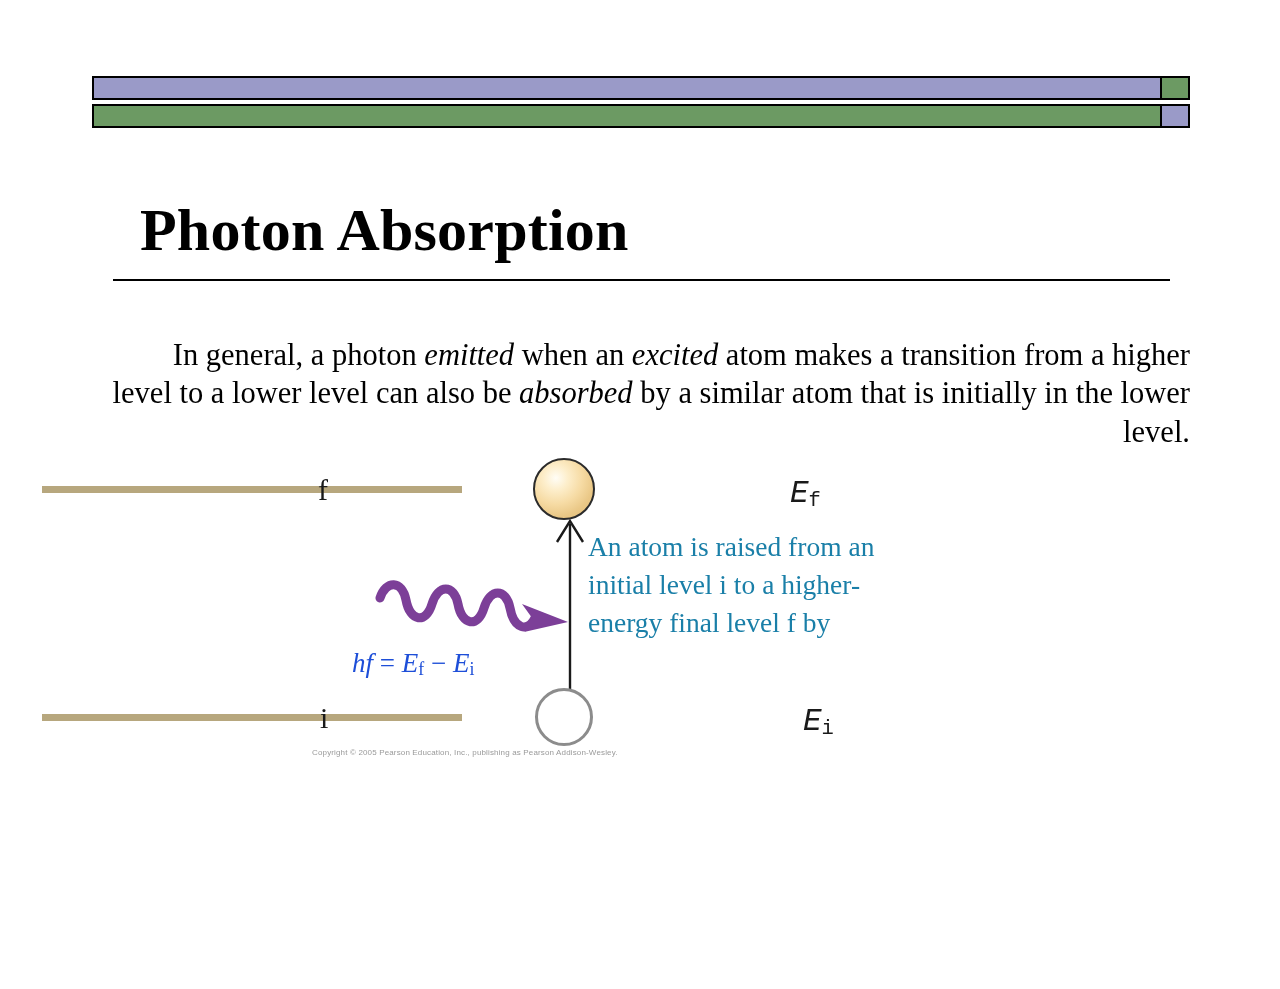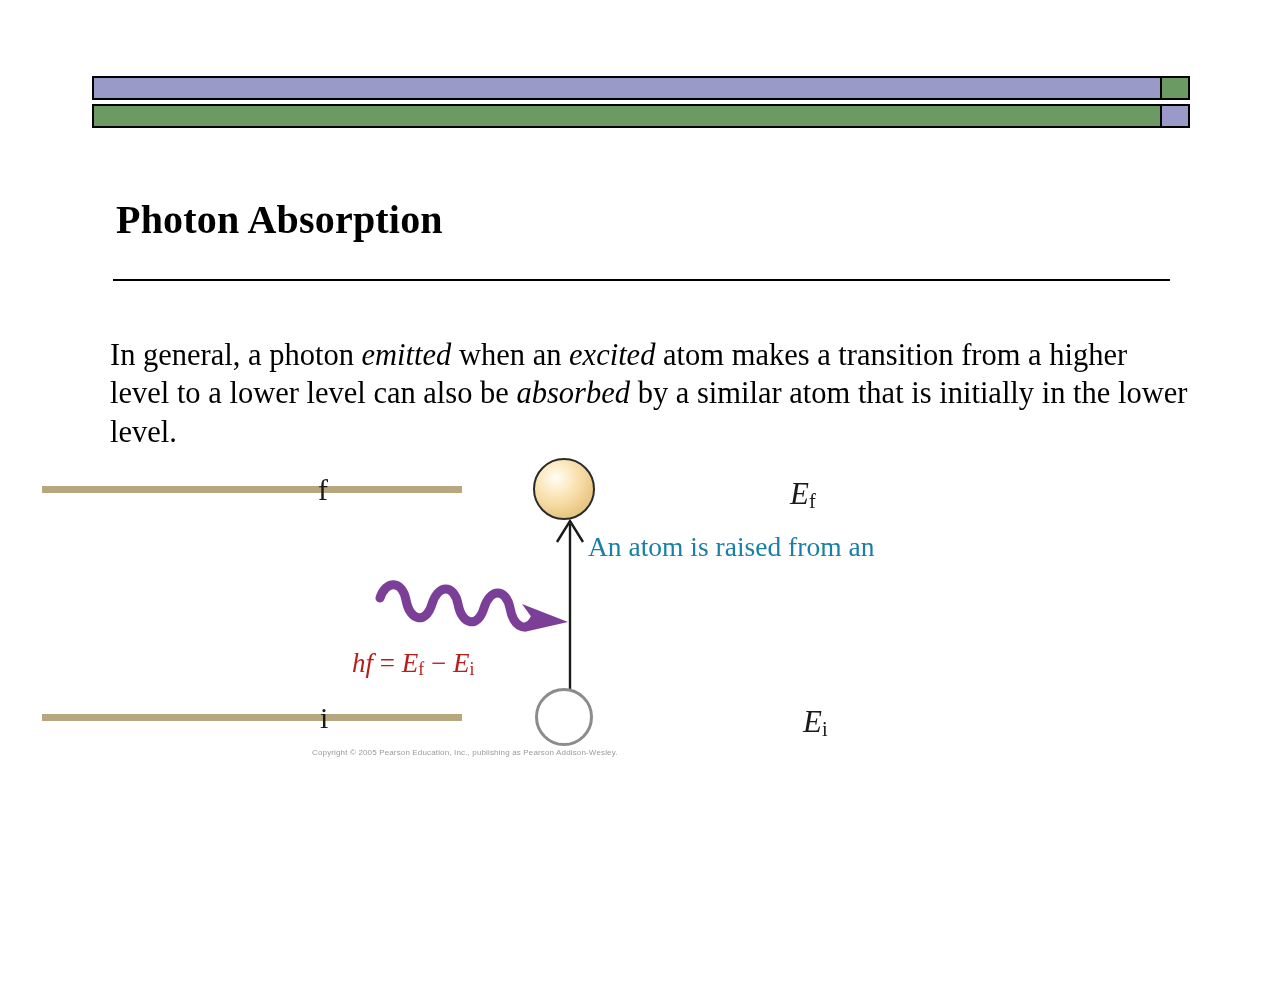--- a/index.html
+++ b/index.html
@@ -39,23 +39,23 @@
     box-sizing: border-box;
   }
   .bar-seg.long  { width: 1080px; }
   .bar-seg.short { width: 30px; margin-left: -2px; }
   .seg-purple { background: #9a9ac8; }
   .seg-green  { background: #6c9a63; }
 
   
   #slide-title {
     position: absolute;
-    left: 116px;
+    left: 140px;
     top: 186px;
-    font-size: 40px;
+    font-size: 60px;
     line-height: 1.05;
     letter-spacing: 0.2px;
     white-space: nowrap;
     margin-top: 13px;
   }
   #title-rule {
     position: absolute;
     left: 113px;
     top: 279px;
     width: 1057px;
@@ -64,21 +64,21 @@
   }
 
   
   #body-paragraph {
     position: absolute;
     left: 110px;
     top: 305px;
     width: 1080px;
     font-size: 30.5px;
     line-height: 38.5px;
-    text-align: left;
+    text-align: right;
   }
   #body-paragraph i { font-style: italic; }
 
   .level-line {
     position: absolute;
     height: 7px;
     background: #b5a островки;
   }
   .level-line {
     background: #b7a77e;
@@ -92,20 +92,21 @@
     line-height: 1;
     color: #1a1a1a;
   }
   .level-energy {
     position: absolute;
     font-size: 31px;
     line-height: 1;
     font-style: italic;
     color: #1a1a1a;
     white-space: nowrap;
+    font-family: Liberation Mono, monospace;
   }
   .level-energy sub {
     font-style: normal;
     font-size: 0.66em;
     vertical-align: -0.18em;
     letter-spacing: 0;
   }
 
   
   #atom-excited {
@@ -143,21 +144,21 @@
   #photon-wave {
     position: absolute;
     overflow: visible;
   }
 
   
   #photon-formula {
     position: absolute;
     font-size: 27px;
     font-style: italic;
-    color: #b91c1c;
+    color: #1d4ed8;
     white-space: nowrap;
     line-height: 1;
   }
   #photon-formula sub {
     font-style: normal;
     font-size: 0.66em;
     vertical-align: -0.18em;
   }
   #photon-formula .op { font-style: normal; }
 
@@ -237,17 +238,19 @@
     <path d="M 150 26 L 196 44 L 152 54 L 163 44 Z" fill="#7c3f98"></path>
   </svg>
 
   <div id="atom-excited" style="left:533px; top:458px;"></div>
   <div id="atom-ground" style="left:535px; top:688px;"></div>
 
   <div id="photon-formula" style="left:352px; top:650px;"><span>hf</span>&nbsp;<span class="op">=</span>&nbsp;<span>E</span><sub>f</sub>&nbsp;<span class="op">−</span>&nbsp;<span>E</span><sub>i</sub></div>
 
   <div id="figure-annotation">
     <div>An atom is raised from an</div>
+    <div>initial level i to a higher-</div>
+    <div>energy final level f by</div>
   </div>
 
   <div id="figure-copyright">Copyright © 2005 Pearson Education, Inc., publishing as Pearson Addison-Wesley.</div>
 
 </div>
 
 </body></html>

